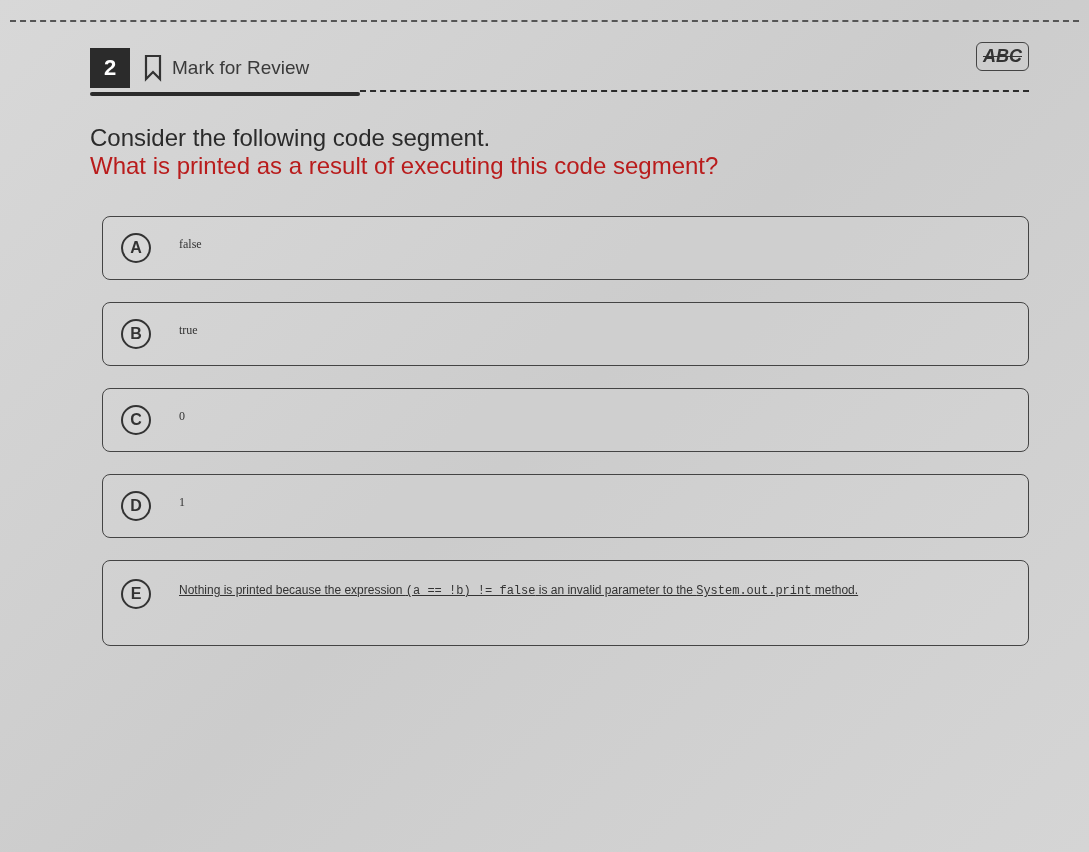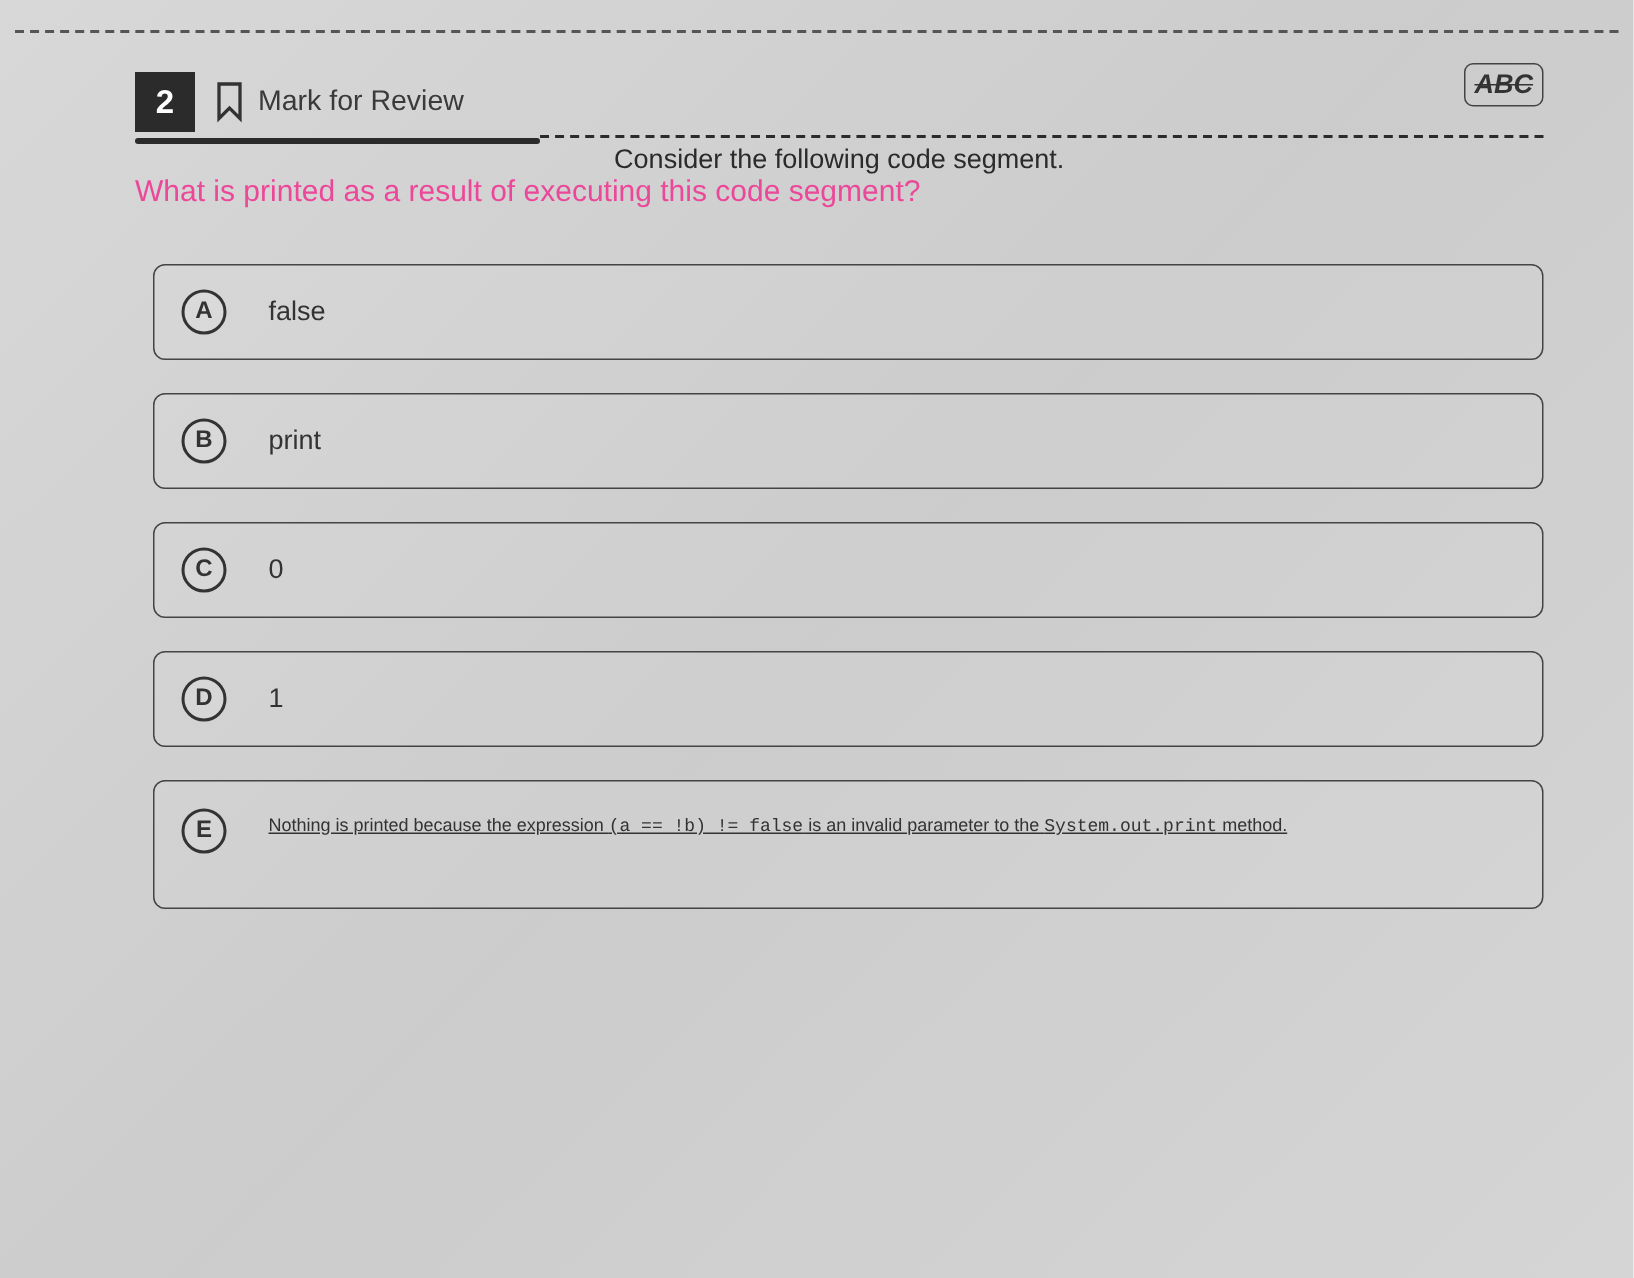--- a/index.html
+++ b/index.html
@@ -67,35 +67,35 @@
     border-radius: 2px;
     margin-top: 4px;
   }
   .header-dashed {
     border-top: 2.5px dashed #2b2b2b;
     margin-left: 40px;
     margin-top: -3px;
     height: 0;
   }
   .prompt {
-    font-size: 18px;
+    margin-top: 28px;
+    font-size: 24px;
     color: #2b2b2b;
-    text-align: center;
   }
   .code-block {
     margin: 22px 0 22px 30px;
     font-family: "Courier New", monospace;
     font-size: 18px;
     color: #444;
     line-height: 1.5;
     white-space: pre;
   }
   .follow-up {
-    font-size: 20px;
-    color: #ec4899;
+    font-size: 24px;
+    color: #b91c1c;
     margin-bottom: 36px;
   }
   .options { margin-left: 12px; margin-right: 0; }
   .option {
     display: flex;
     align-items: flex-start;
     border: 1.5px solid #444;
     border-radius: 8px;
     padding: 16px 18px;
     margin-bottom: 22px;
@@ -112,22 +112,22 @@
     display: flex;
     align-items: center;
     justify-content: center;
     font-weight: bold;
     font-size: 16px;
     color: #333;
     margin-right: 28px;
     background: rgba(255,255,255,0.1);
   }
   .answer-text {
-    font-family: Liberation Sans, sans-serif;
-    font-size: 18px;
+    font-family: Liberation Serif, serif;
+    font-size: 12px;
     color: #333;
     padding-top: 4px;
   }
   .answer-mixed {
     font-family: Arial, Helvetica, sans-serif;
     font-size: 12px;
     color: #333;
     line-height: 1.5;
     padding-top: 2px;
     text-decoration: underline;
@@ -165,21 +165,21 @@
 
   <div class="options">
 
     <div class="option">
       <div class="letter">A</div>
       <div class="answer-text">false</div>
     </div>
 
     <div class="option">
       <div class="letter">B</div>
-      <div class="answer-text">print</div>
+      <div class="answer-text">true</div>
     </div>
 
     <div class="option">
       <div class="letter">C</div>
       <div class="answer-text">0</div>
     </div>
 
     <div class="option">
       <div class="letter">D</div>
       <div class="answer-text">1</div>

